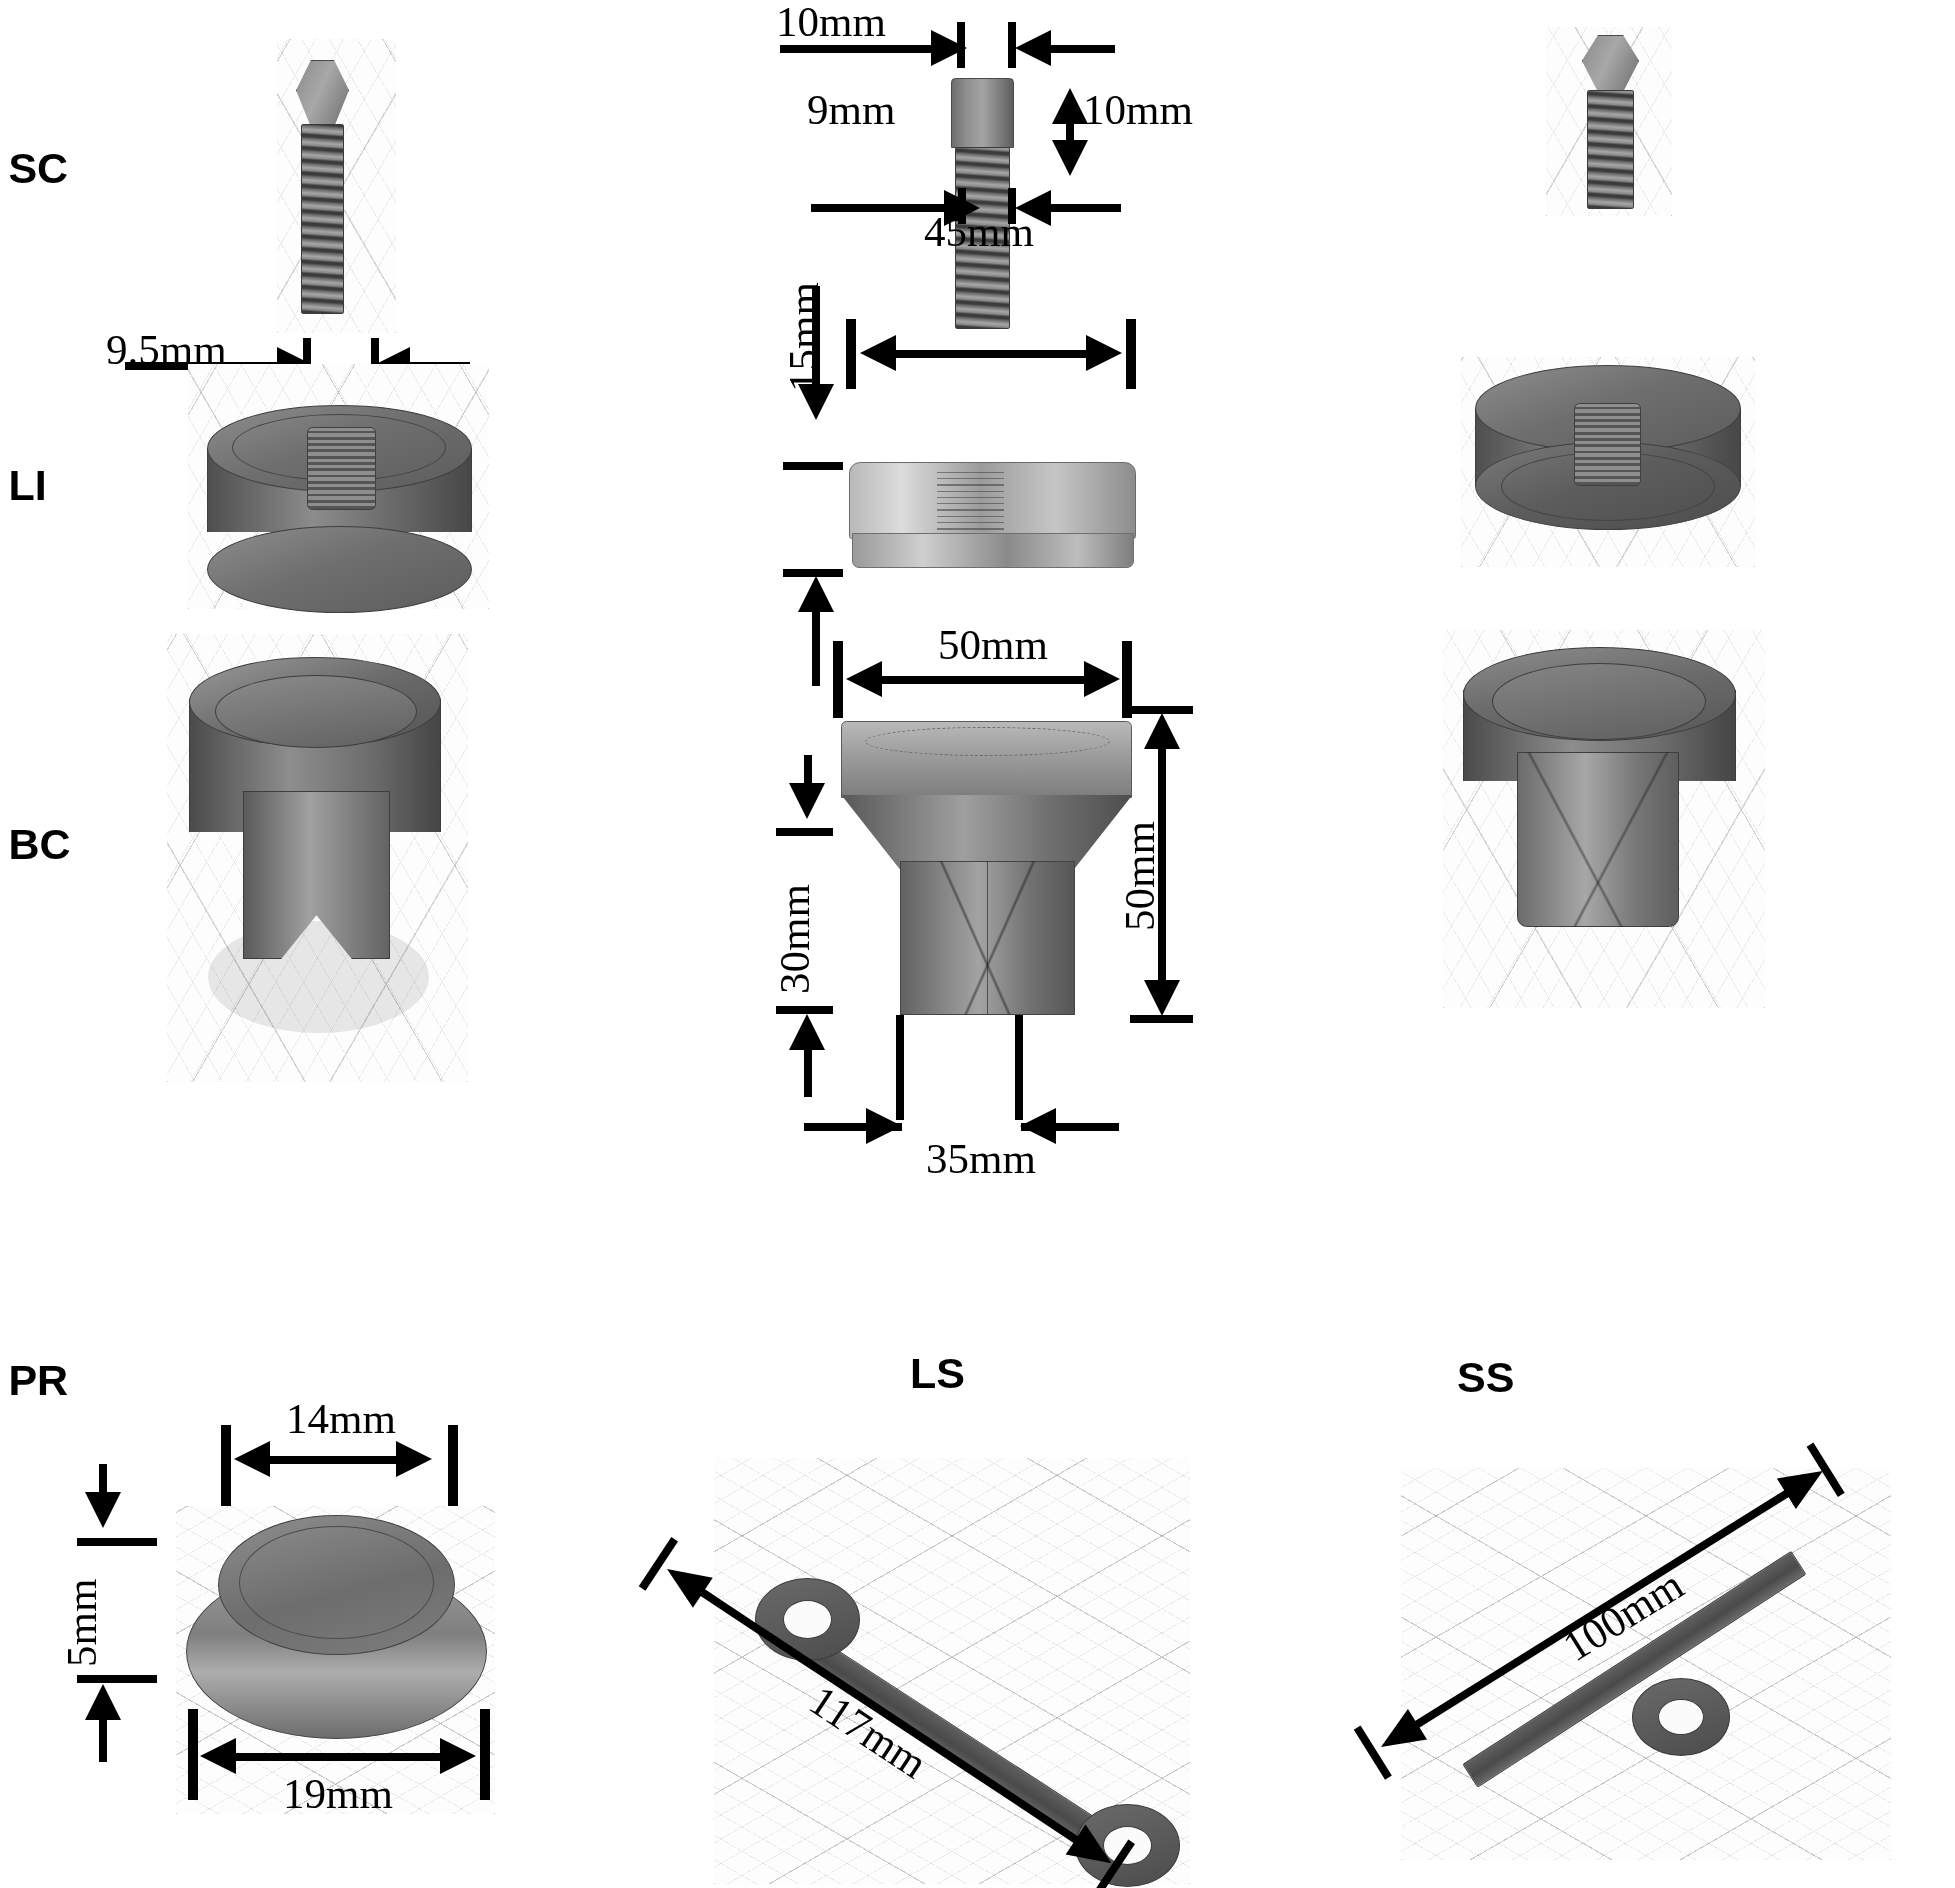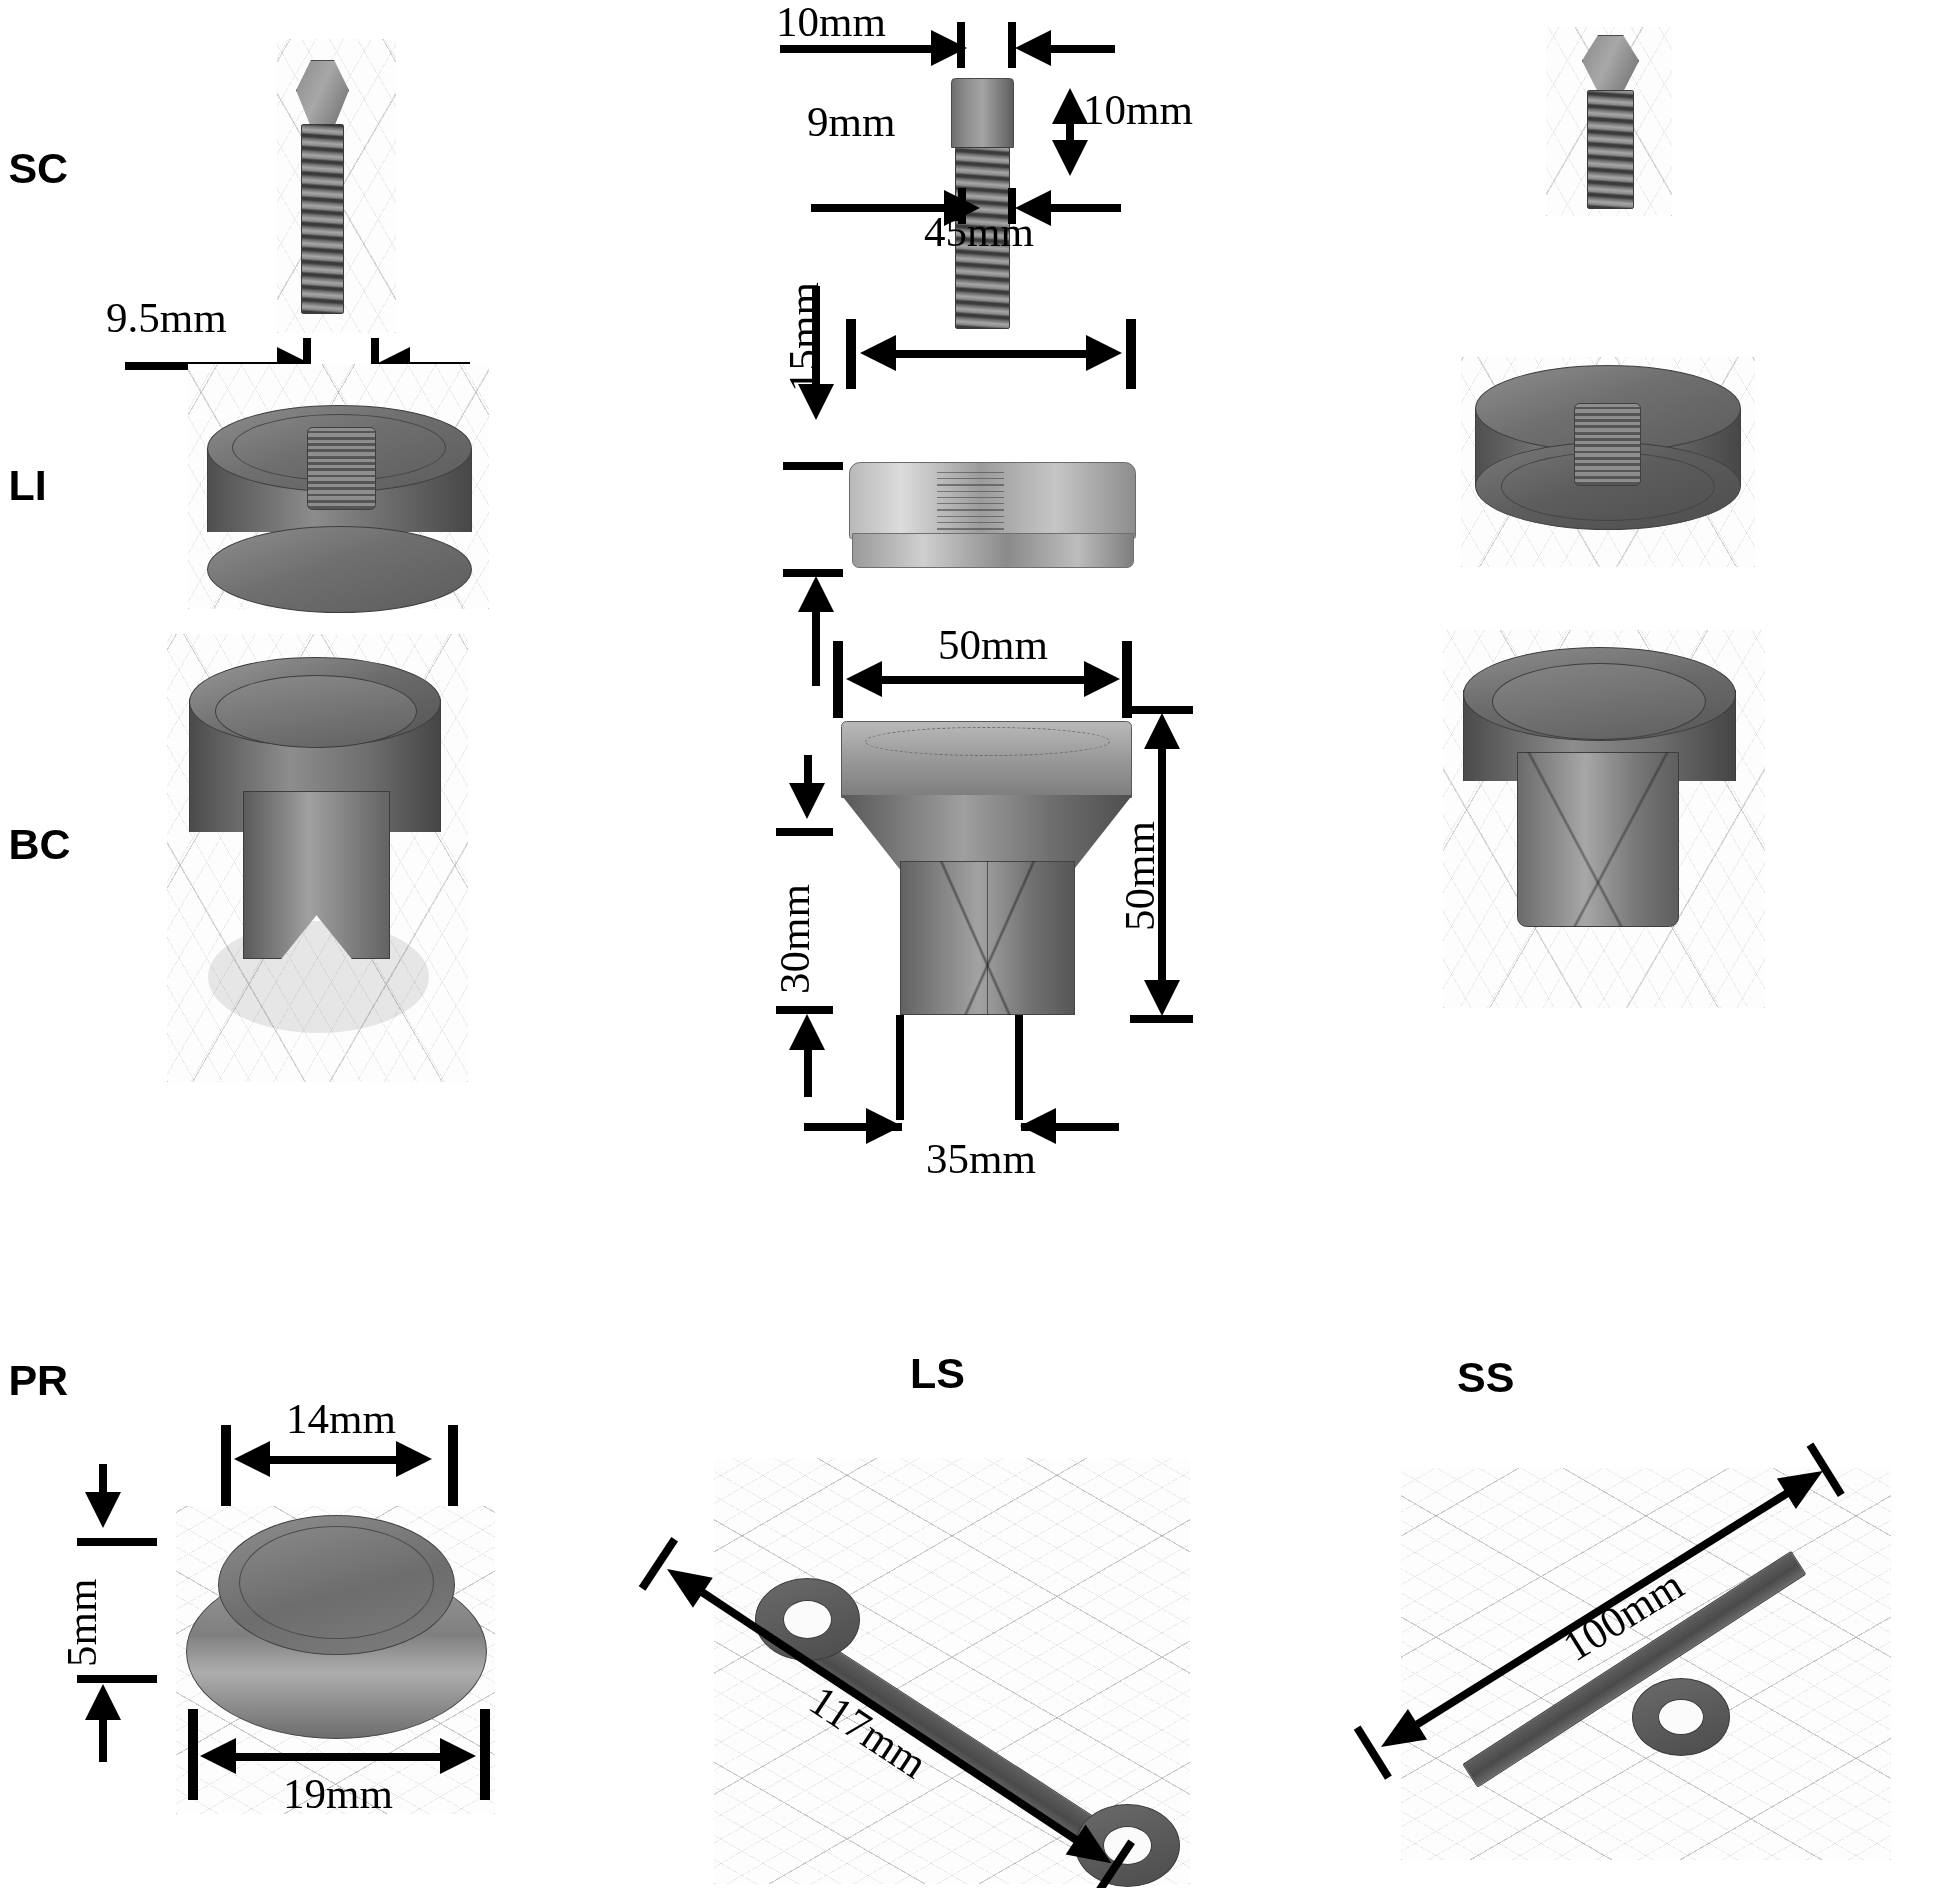--- a/index.html
+++ b/index.html
@@ -133,21 +133,21 @@
   <div class="rowlabel" style="left:8.4px;top:147px;">SC</div>
   <div class="rowlabel" style="left:8.4px;top:464px;">LI</div>
   <div class="rowlabel" style="left:8.4px;top:823px;">BC</div>
 
   <div class="vp" style="left:277px;top:39px;width:119px;height:294px;"></div>
   <div class="screw" style="left:298px;top:60px;width:49px;height:252px;">
     <div class="hexcap" style="top:0;height:67px;"></div>
     <div class="shank" style="top:64px;height:190px;"></div>
   </div>
 
-  <div class="dim" style="left:106px;top:296px;">9.5mm</div>
+  <div class="dim" style="left:106px;top:328px;">9.5mm</div>
   <div class="hline" style="left:125px;top:362px;width:175px;"></div>
   <div class="arr arr-r" style="left:277px;top:347px;"></div>
   <div class="tick-v" style="left:303px;top:338px;height:98px;"></div>
   <div class="tick-v" style="left:371px;top:338px;height:98px;"></div>
   <div class="hline" style="left:396px;top:362px;width:74px;"></div>
   <div class="arr arr-l" style="left:374px;top:347px;"></div>
 
   <div class="vp" style="left:188px;top:364px;width:301px;height:245px;"></div>
   <div class="lid" style="left:203px;top:371px;width:273px;height:203px;">
     <div class="wall" style="left:4.2px;top:77px;width:265px;height:84px;"></div>
@@ -177,21 +177,21 @@
   <div class="screw" style="left:951px;top:78px;width:63px;height:249px;">
     <div class="head" style="top:0;height:70px;border-radius:4.2px 4.2px 0 0;"></div>
     <div class="shank" style="top:69px;height:182px;"></div>
   </div>
 
   <div class="arr arr-u" style="left:1052px;top:88px;"></div>
   <div class="vline" style="left:1066px;top:105px;height:43px;"></div>
   <div class="arr arr-d" style="left:1052px;top:140px;"></div>
   <div class="dim" style="left:1083px;top:88px;">10mm</div>
 
-  <div class="dim" style="left:807px;top:100px;">9mm</div>
+  <div class="dim" style="left:807px;top:88px;">9mm</div>
   <div class="hline" style="left:811px;top:204px;width:157px;"></div>
   <div class="arr arr-r" style="left:944px;top:190px;"></div>
   <div class="tick-v" style="left:958px;top:188px;height:36px;"></div>
   <div class="tick-v" style="left:1008px;top:188px;height:36px;"></div>
   <div class="hline" style="left:1038px;top:204px;width:83px;"></div>
   <div class="arr arr-l" style="left:1015px;top:190px;"></div>
 
   <div class="dim rot" style="left:782px;top:392px;">15mm</div>
   <div class="vline" style="left:812px;top:286px;height:112px;"></div>
   <div class="arr arr-d" style="left:798px;top:384px;"></div>

